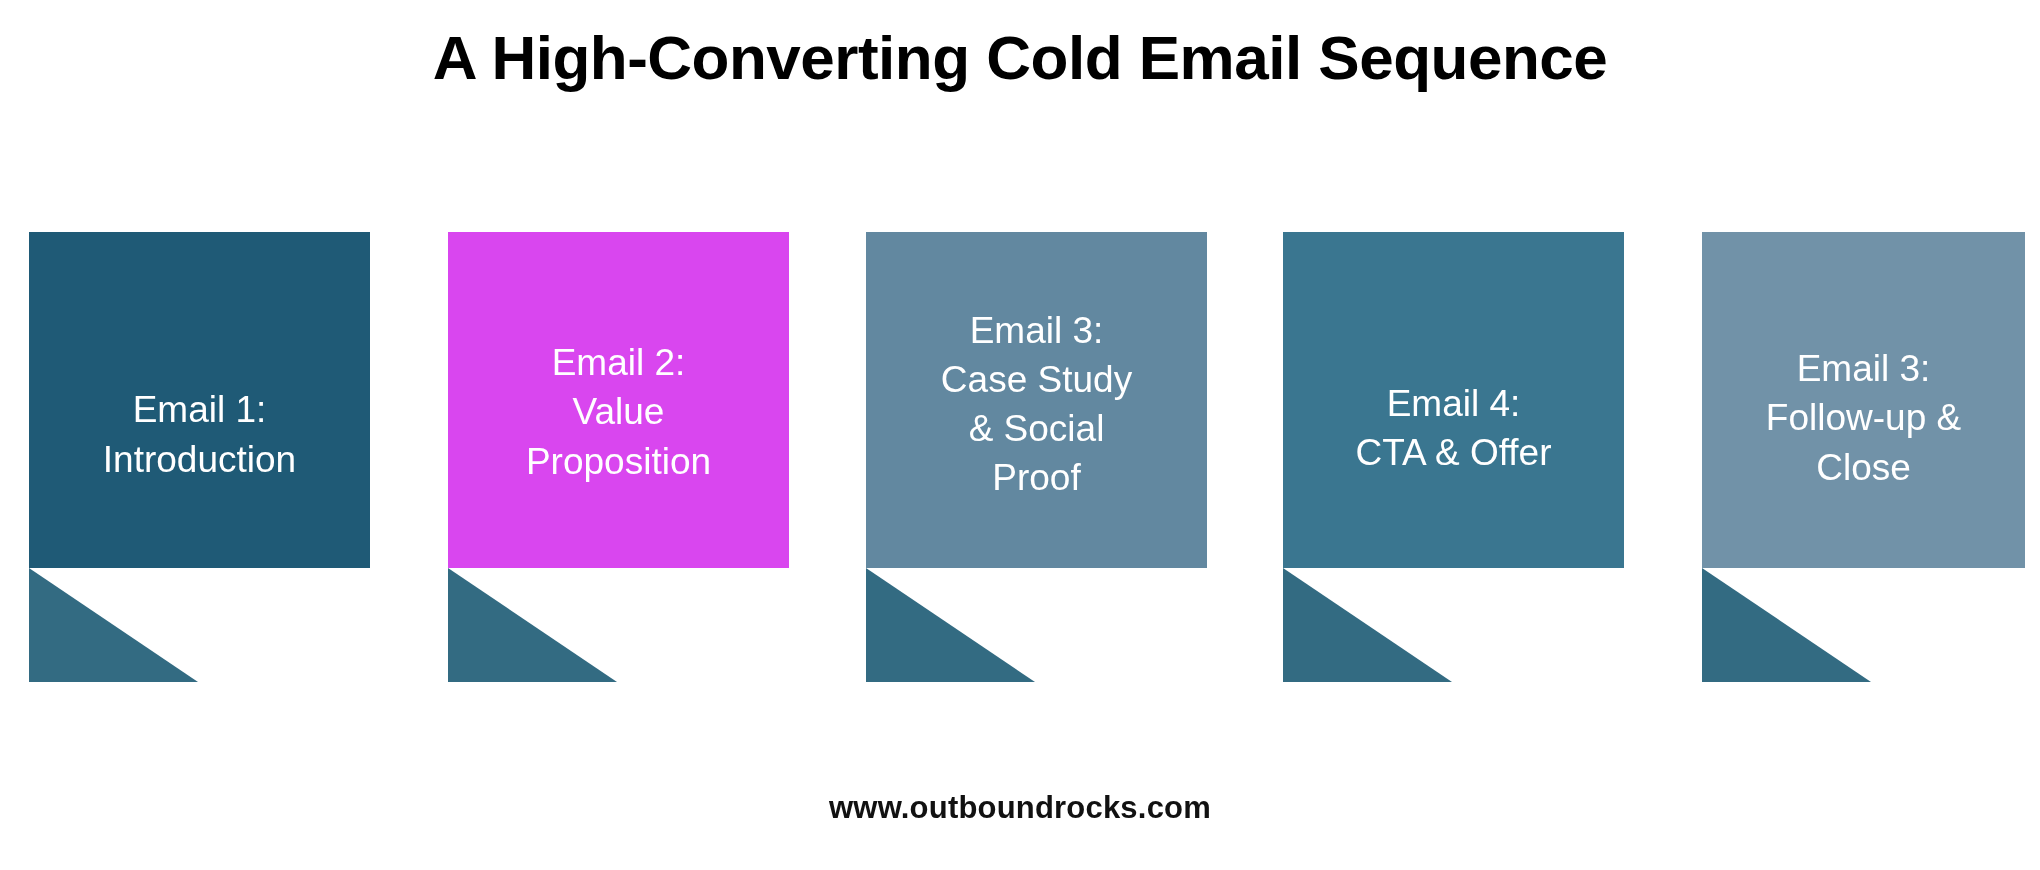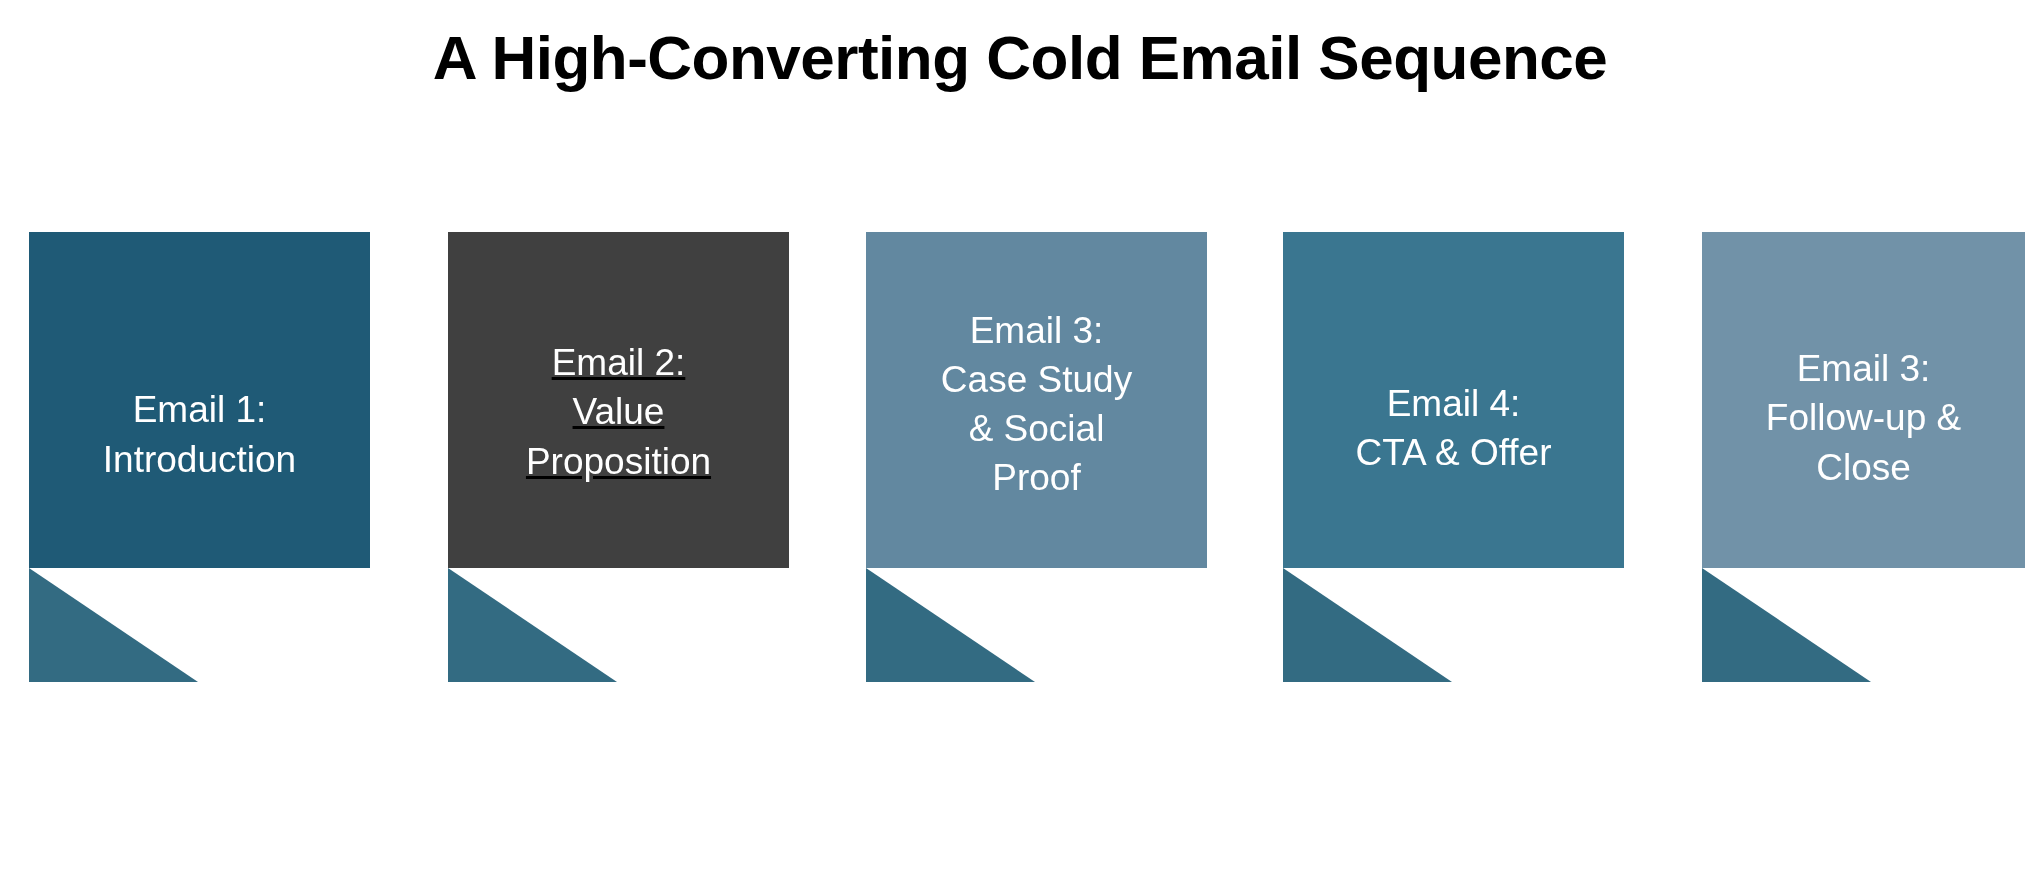--- a/index.html
+++ b/index.html
@@ -135,21 +135,21 @@
       <div class="banner-body" style="background: rgb(31, 90, 118);">
         <div class="banner-label" style="color: rgb(255, 255, 255);">Email 1:
 Introduction</div>
       </div>
       <div class="banner-tail">
         <span class="tri" style="border-left-color: rgb(51, 107, 130);"></span>
       </div>
     </div>
 
     <div class="banner" id="banner-2">
-      <div class="banner-body" style="background: #404040; text-decoration: underline;">
+      <div class="banner-body" style="background: #d946ef;">
         <div class="banner-label" style="color: rgb(255, 255, 255);">Email 2:
 Value
 Proposition</div>
       </div>
       <div class="banner-tail">
         <span class="tri" style="border-left-color: rgb(51, 107, 130);"></span>
       </div>
     </div>
 
     <div class="banner" id="banner-3">
@@ -180,14 +180,15 @@
 Follow-up &amp;
 Close</div>
       </div>
       <div class="banner-tail">
         <span class="tri" style="border-left-color: rgb(51, 107, 130);"></span>
       </div>
     </div>
 
   </div>
 
+  <div id="footer">www.outboundrocks.com</div>
 
 </div>
 
 </body></html>

